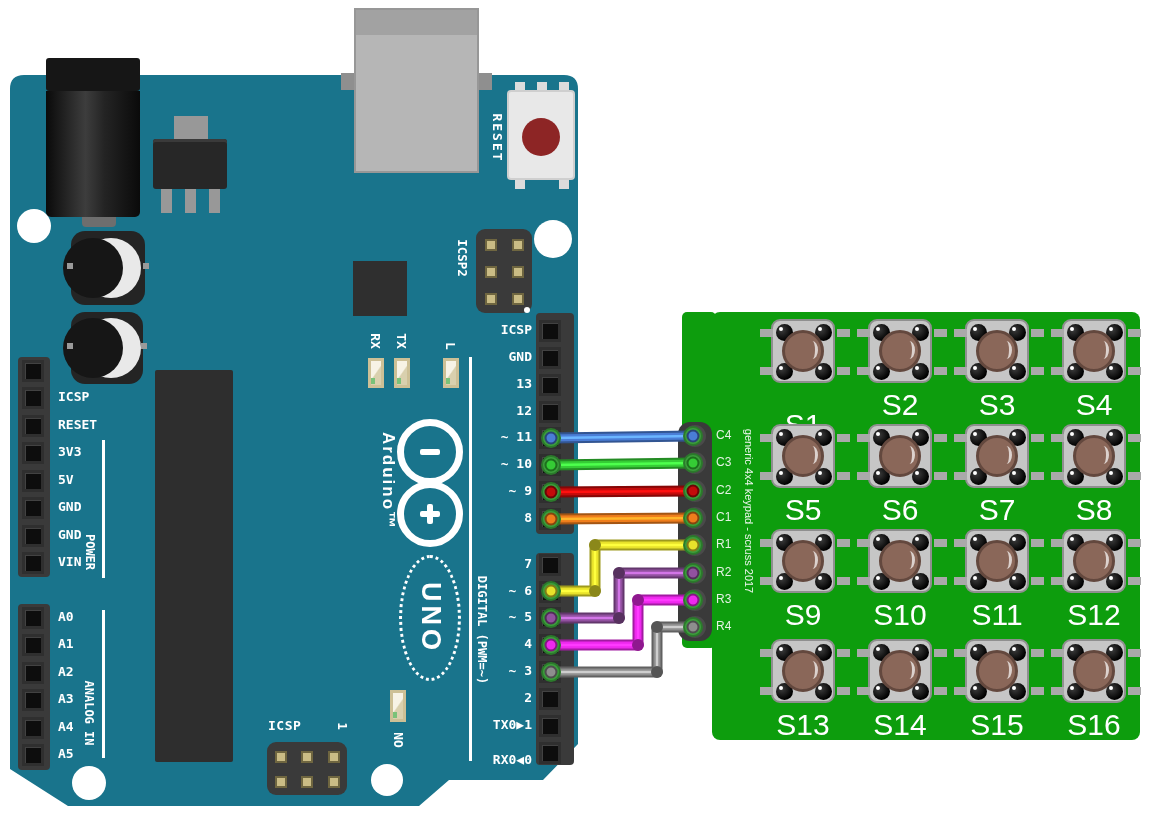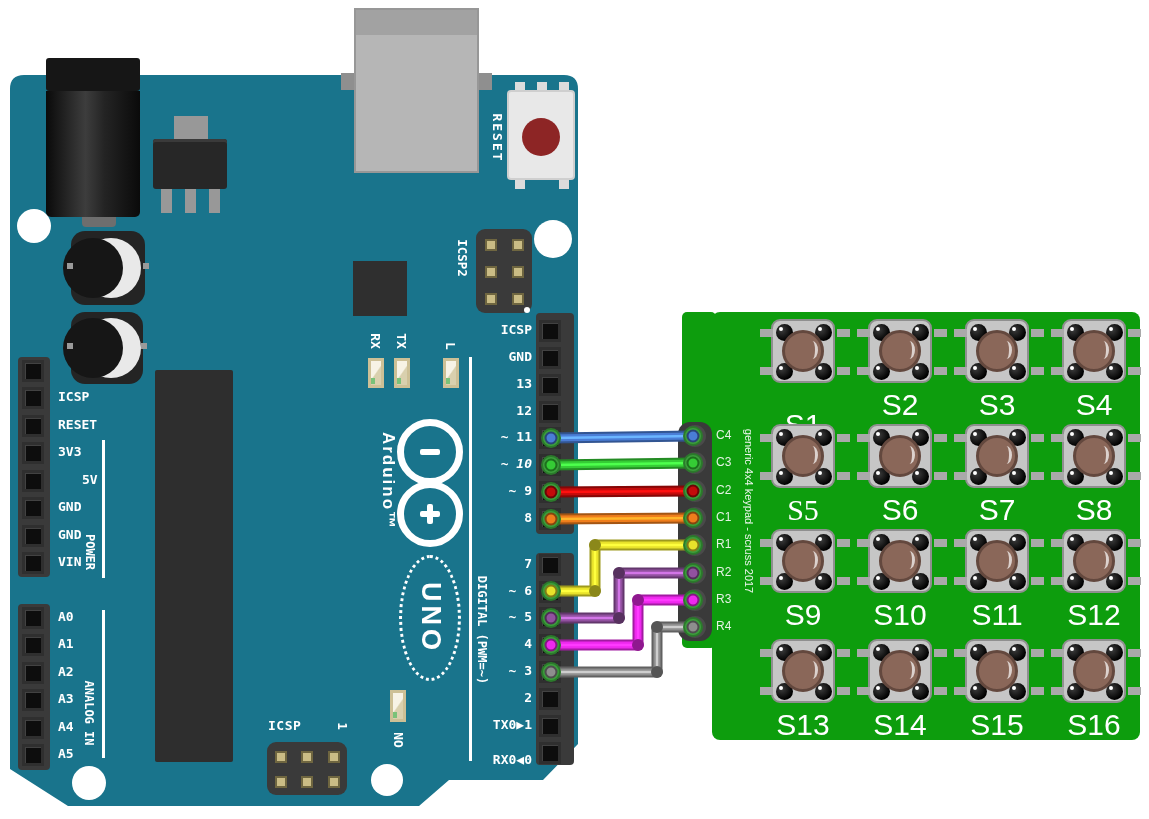--- a/index.html
+++ b/index.html
@@ -174,35 +174,35 @@
       <div class="pinsq" style="left: 22px; top: 634px;"></div>
       <div class="pinsq" style="left: 22px; top: 662px;"></div>
       <div class="pinsq" style="left: 22px; top: 689px;"></div>
       <div class="pinsq" style="left: 22px; top: 717px;"></div>
       <div class="pinsq" style="left: 22px; top: 744px;"></div>
       <div class="pin-label-r" style="left: 422px; top: 322px;">ICSP</div>
       <div class="pin-label-r" style="left: 422px; top: 349px;">GND</div>
       <div class="pin-label-r" style="left: 422px; top: 376px;">13</div>
       <div class="pin-label-r" style="left: 422px; top: 403px;">12</div>
       <div class="pin-label-r" style="left: 422px; top: 429px;">~ 11</div>
-      <div class="pin-label-r" style="left: 422px; top: 456px; font-style: italic;">~ 10</div>
+      <div class="pin-label-r" style="left: 422px; top: 456px;">~ 10</div>
       <div class="pin-label-r" style="left: 422px; top: 483px;">~ 9</div>
       <div class="pin-label-r" style="left: 422px; top: 510px;">8</div>
       <div class="pin-label-r" style="left: 422px; top: 556px;">7</div>
       <div class="pin-label-r" style="left: 422px; top: 583px;">~ 6</div>
       <div class="pin-label-r" style="left: 422px; top: 609px;">~ 5</div>
       <div class="pin-label-r" style="left: 422px; top: 636px;">4</div>
       <div class="pin-label-r" style="left: 422px; top: 663px;">~ 3</div>
       <div class="pin-label-r" style="left: 422px; top: 690px;">2</div>
       <div class="pin-label-r" style="left: 422px; top: 717px;">TX0▶1</div>
       <div class="pin-label-r" style="left: 422px; top: 752px;">RX0◀0</div>
       <div class="pin-label-l" style="left: 58px; top: 389px;">ICSP</div>
       <div class="pin-label-l" style="left: 58px; top: 417px;">RESET</div>
       <div class="pin-label-l" style="left: 58px; top: 444px;">3V3</div>
-      <div class="pin-label-l" style="left: 58px; top: 472px; margin-left: 24px;">5V</div>
+      <div class="pin-label-l" style="left: 58px; top: 472px;">5V</div>
       <div class="pin-label-l" style="left: 58px; top: 499px;">GND</div>
       <div class="pin-label-l" style="left: 58px; top: 527px;">GND</div>
       <div class="pin-label-l" style="left: 58px; top: 554px;">VIN</div>
       <div class="pin-label-l" style="left: 58px; top: 609px;">A0</div>
       <div class="pin-label-l" style="left: 58px; top: 636px;">A1</div>
       <div class="pin-label-l" style="left: 58px; top: 664px;">A2</div>
       <div class="pin-label-l" style="left: 58px; top: 691px;">A3</div>
       <div class="pin-label-l" style="left: 58px; top: 719px;">A4</div>
       <div class="pin-label-l" style="left: 58px; top: 746px;">A5</div>
       <div class="goldpin" style="left: 485px; top: 239px;"></div>
@@ -285,21 +285,21 @@
         <div class="tab" style="left: -13px; top: 8px;"></div>
         <div class="tab" style="left: -13px; top: 46px;"></div>
         <div class="tab" style="left: 64px; top: 8px;"></div>
         <div class="tab" style="left: 64px; top: 46px;"></div>
         <div class="leg" style="left: 3px; top: 3px;"></div>
         <div class="leg" style="left: 42px; top: 3px;"></div>
         <div class="leg" style="left: 3px; top: 42px;"></div>
         <div class="leg" style="left: 42px; top: 42px;"></div>
         <div class="cap"></div>
       </div>
-      <div class="kp-btn-label" style="left: 758px; top: 493px; font-family: Liberation Serif, serif;">S5</div>
+      <div class="kp-btn-label" style="left: 758px; top: 493px;">S5</div>
       <div class="kp-btn" style="left: 868px; top: 424px;">
         <div class="tab" style="left: -13px; top: 8px;"></div>
         <div class="tab" style="left: -13px; top: 46px;"></div>
         <div class="tab" style="left: 64px; top: 8px;"></div>
         <div class="tab" style="left: 64px; top: 46px;"></div>
         <div class="leg" style="left: 3px; top: 3px;"></div>
         <div class="leg" style="left: 42px; top: 3px;"></div>
         <div class="leg" style="left: 3px; top: 42px;"></div>
         <div class="leg" style="left: 42px; top: 42px;"></div>
         <div class="cap"></div>

